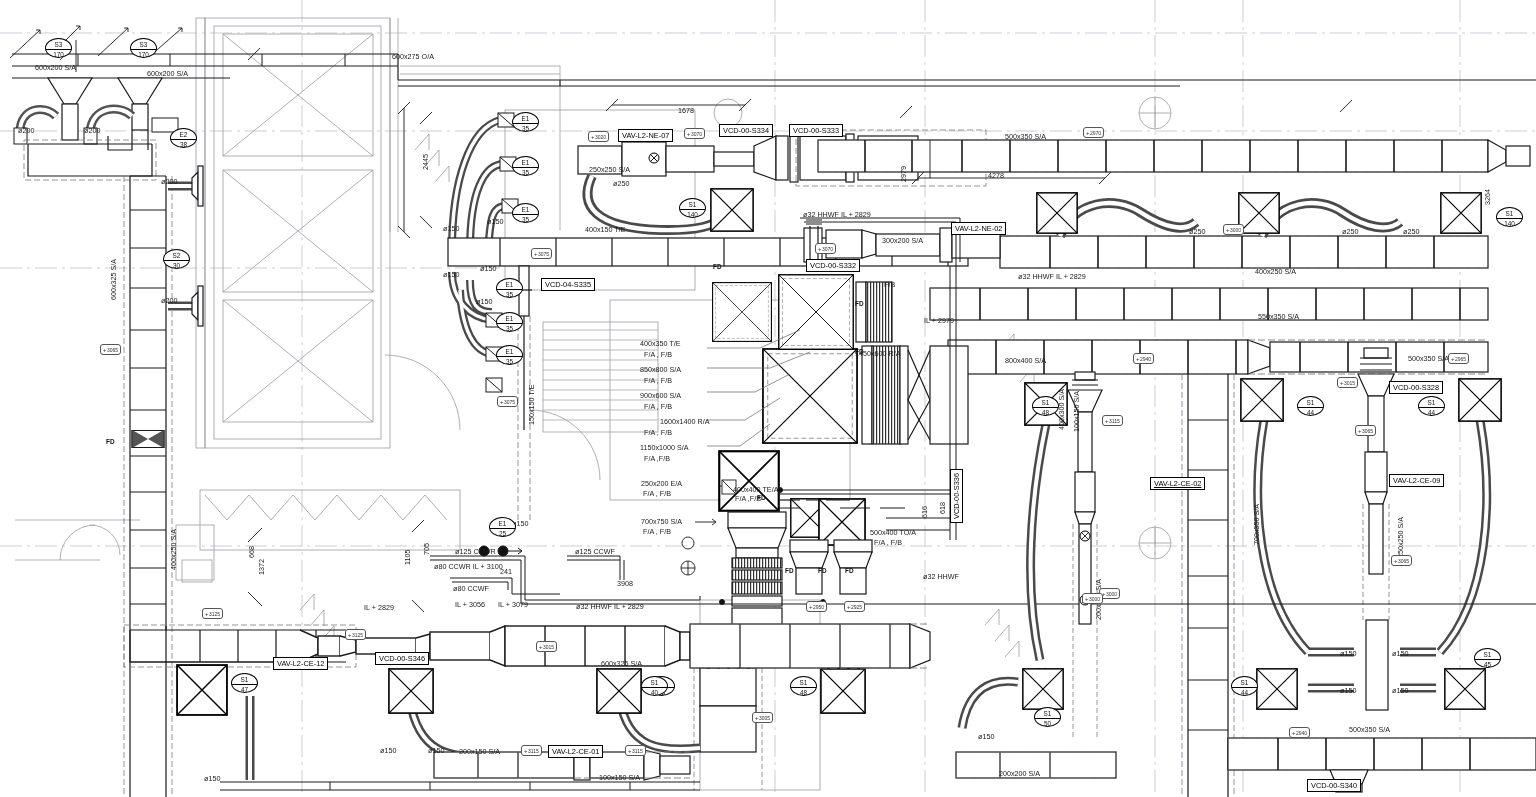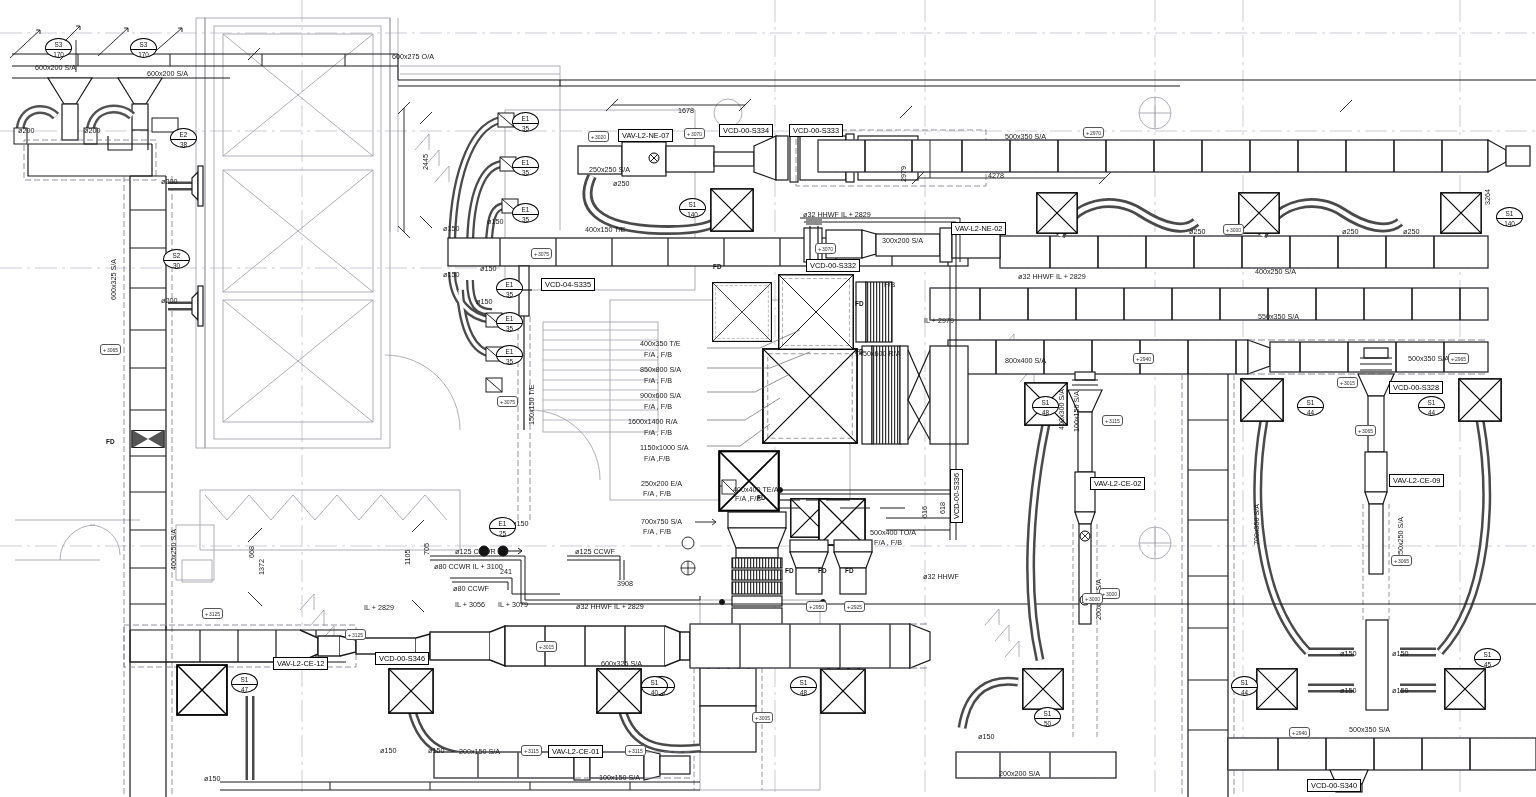--- a/index.html
+++ b/index.html
@@ -707,21 +707,21 @@
       <div class="lbl" style="left: 1392px; top: 650px;">ø150</div>
       <div class="lbl" style="left: 1340px; top: 687px;">ø150</div>
       <div class="lbl" style="left: 1392px; top: 687px;">ø150</div>
       <div class="tagbox" style="left: 618px; top: 129px;">VAV-L2-NE-07</div>
       <div class="tagbox" style="left: 719px; top: 124px;">VCD-00-S334</div>
       <div class="tagbox" style="left: 789px; top: 124px;">VCD-00-S333</div>
       <div class="tagbox" style="left: 951px; top: 222px;">VAV-L2-NE-02</div>
       <div class="tagbox" style="left: 806px; top: 259px;">VCD-00-S332</div>
       <div class="tagbox" style="left: 541px; top: 278px;">VCD-04-S335</div>
       <div class="tagbox" style="left: 1389px; top: 381px;">VCD-00-S328</div>
-      <div class="tagbox" style="left: 1090px; top: 477px;">VAV-L2-CE-02</div>
+      <div class="tagbox" style="left: 1150px; top: 477px; text-decoration: underline;">VAV-L2-CE-02</div>
       <div class="tagbox" style="left: 1389px; top: 474px;">VAV-L2-CE-09</div>
       <div class="tagbox" style="left: 273px; top: 657px;">VAV-L2-CE-12</div>
       <div class="tagbox" style="left: 375px; top: 652px;">VCD-00-S346</div>
       <div class="tagbox" style="left: 548px; top: 745px;">VAV-L2-CE-01</div>
       <div class="tagbox" style="left: 1307px; top: 779px;">VCD-00-S340</div>
       <div class="tagbox vert" style="left: 950px; top: 523px;">VCD-00-S336</div>
       <div class="bubble" style="left: 45px; top: 38px;">
         <i>S3</i>
         <span class="hr"></span>
         <i>170</i>
@@ -868,19 +868,19 @@
       <div class="fd" style="left: 757px; top: 494px;">FD</div>
       <div class="fd" style="left: 785px; top: 567px;">FD</div>
       <div class="fd" style="left: 818px; top: 567px;">FD</div>
       <div class="fd" style="left: 845px; top: 567px;">FD</div>
       <div class="lbl" style="left: 640px; top: 340px;">400x350 T/E</div>
       <div class="lbl" style="left: 644px; top: 351px;">F/A , F/B</div>
       <div class="lbl" style="left: 640px; top: 366px;">850x800 S/A</div>
       <div class="lbl" style="left: 644px; top: 377px;">F/A , F/B</div>
       <div class="lbl" style="left: 640px; top: 392px;">900x600 S/A</div>
       <div class="lbl" style="left: 644px; top: 403px;">F/A , F/B</div>
-      <div class="lbl" style="left: 628px; top: 418px;">1600x1400 R/A</div>
+      <div class="lbl" style="left: 660px; top: 418px;">1600x1400 R/A</div>
       <div class="lbl" style="left: 644px; top: 429px;">F/A , F/B</div>
       <div class="lbl" style="left: 640px; top: 444px;">1150x1000 S/A</div>
       <div class="lbl" style="left: 644px; top: 455px;">F/A ,F/B</div>
     </div>
 
 </div>
 
 </body></html>

